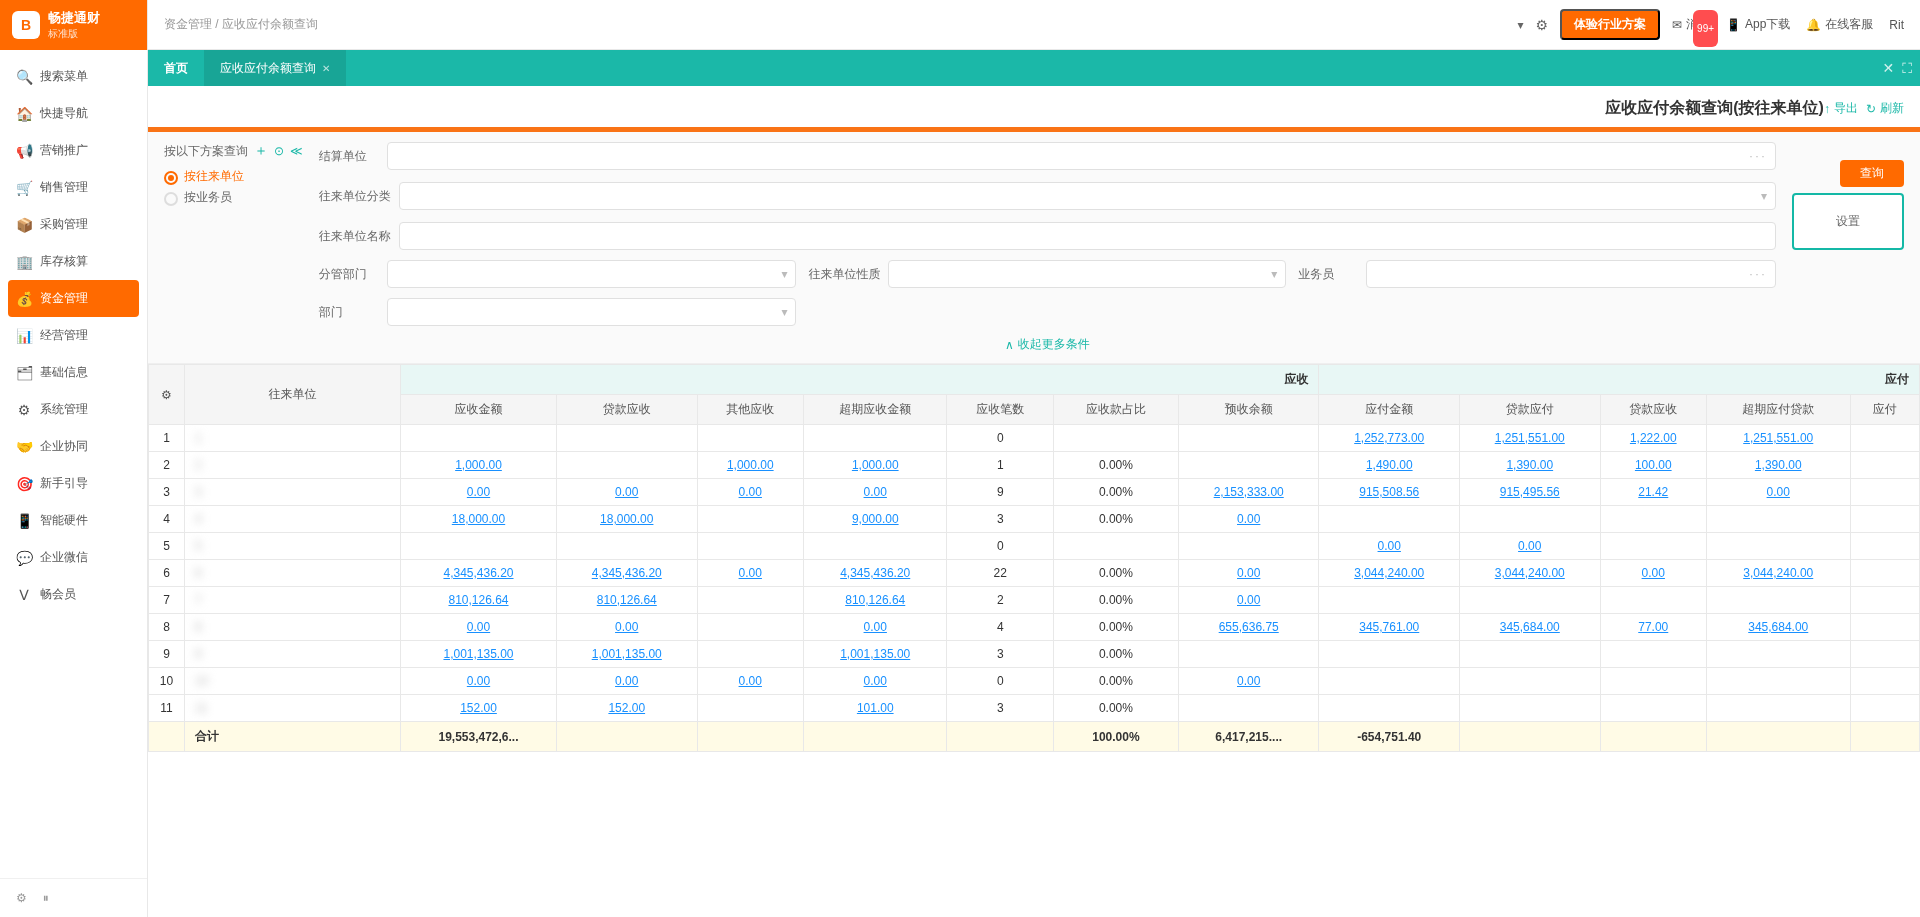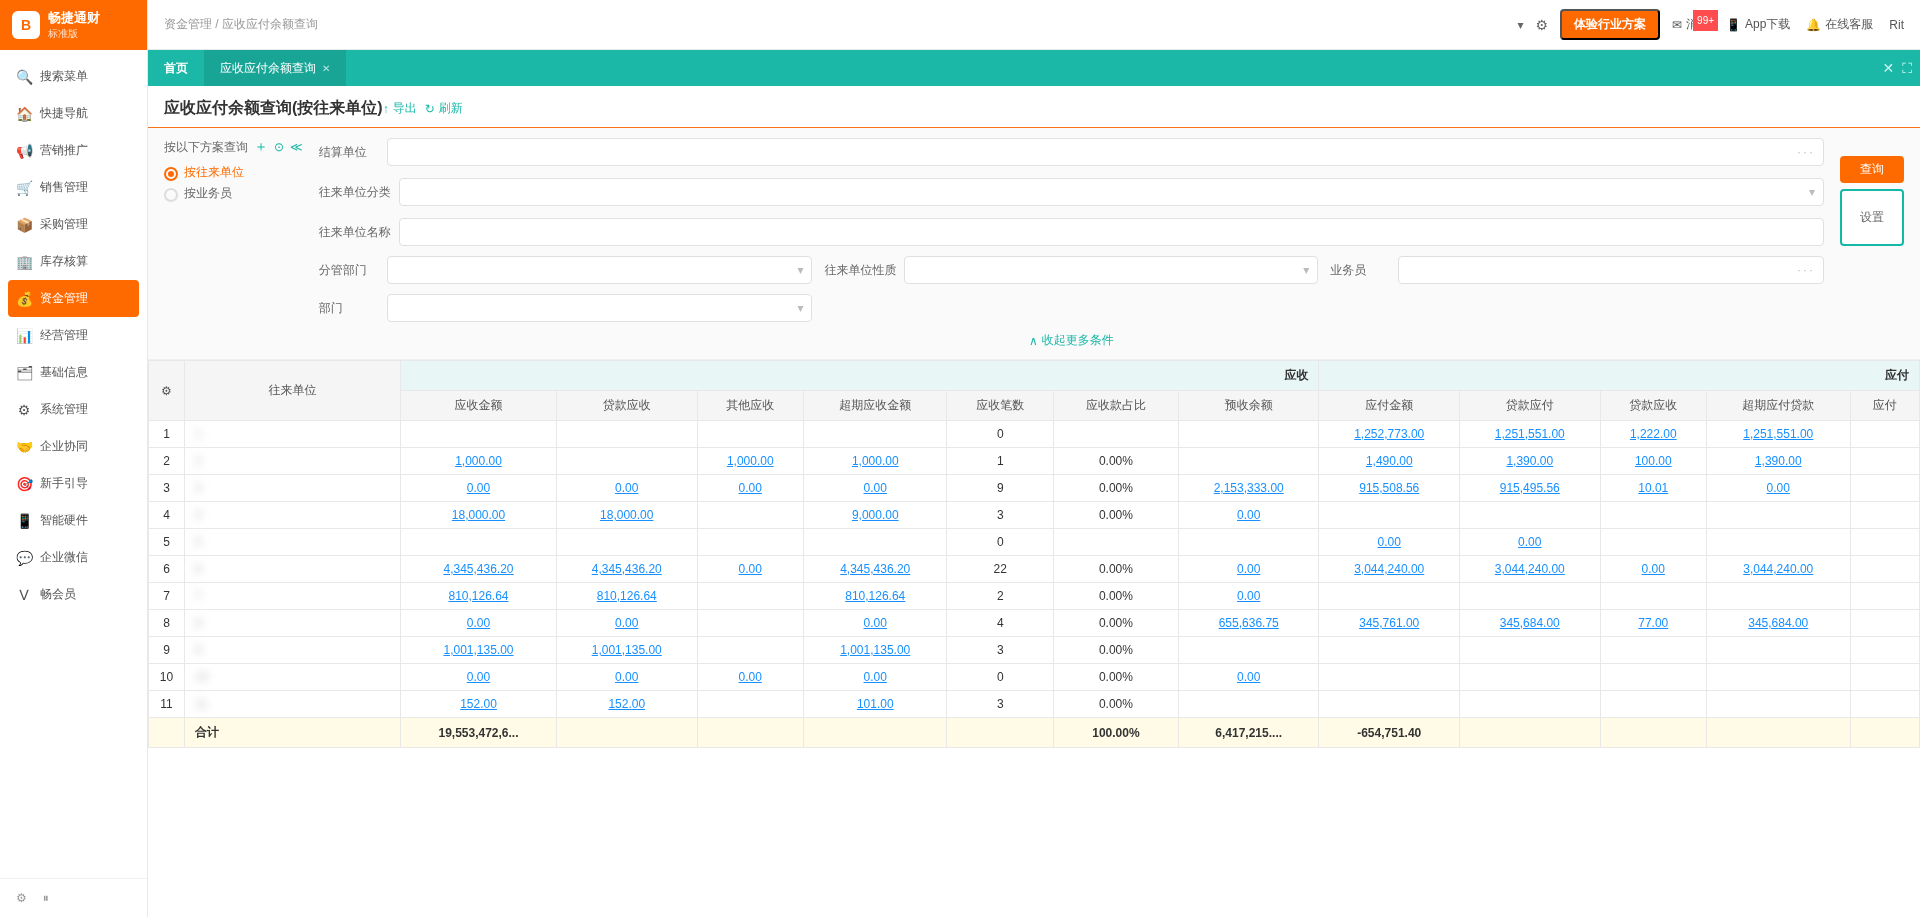--- a/index.html
+++ b/index.html
@@ -34,21 +34,21 @@
     }
     .topbar-breadcrumb { color: #999; font-size: 12px; flex: 1; display: flex; align-items: center; gap: 4px; }
     .topbar-dropdown { color: #666; cursor: pointer; font-size: 12px; }
     .topbar-gear { color: #666; cursor: pointer; font-size: 14px; }
     .topbar-promo {
       background: #ff6a00; color: #fff; border-radius: 4px; padding: 5px 12px;
       font-size: 12px; cursor: pointer; font-weight: bold; text-align: right;
     }
     .topbar-right { display: flex; align-items: center; gap: 16px; }
     .topbar-notice { display: flex; align-items: center; gap: 4px; position: relative; cursor: pointer; color: #555; font-size: 12px; }
-    .topbar-badge { background: #ff4d4f; color: #fff; border-radius: 0; padding: 5px 4px; font-size: 10px; position: absolute; top: -6px; right: -8px; }
+    .topbar-badge { background: #ff4d4f; color: #fff; border-radius: 6px; padding: 13px 4px; font-size: 10px; position: absolute; top: -6px; right: -8px; }
     .topbar-app { display: flex; align-items: center; gap: 4px; cursor: pointer; color: #555; font-size: 12px; }
     .topbar-service { display: flex; align-items: center; gap: 4px; cursor: pointer; color: #555; font-size: 12px; }
     .topbar-user { color: #555; font-size: 12px; cursor: pointer; }
 
     
     .tabbar {
       position: fixed; left: 148px; top: 50px; right: 0; height: 36px; background: #1bb8a8;
       display: flex; align-items: stretch; z-index: 98;
     }
     .tab-item {
@@ -62,31 +62,31 @@
 
     
     .main {
       position: fixed; left: 148px; top: 86px; right: 0; bottom: 0; overflow: hidden;
       background: #f5f5f5;
     }
     .page-container { background: #fff; height: 100%; overflow-y: auto; }
 
     
     .page-header {
-      display: flex; align-items: center; justify-content: flex-start;
-      padding: 12px 16px 8px; border-bottom: 1px solid #f97316;
+      display: flex; align-items: center; justify-content: flex-end;
+      padding: 12px 16px 8px; border-bottom: 5px solid #f97316;
     }
     .page-title { font-size: 16px; font-weight: bold; color: #333; }
     .page-actions { display: flex; gap: 8px; }
     .page-action-btn { display: flex; align-items: center; gap: 4px; color: #1bb8a8; cursor: pointer; font-size: 12px; }
     .query-option { display: flex; align-items: flex-end; gap: 6px; cursor: pointer; }
     .query-radio { width: 14px; height: 14px; border-radius: 50%; border: 2px solid #ddd; display: flex; align-items: center; justify-content: center; }
     .query-radio.active { border-color: #ff6a00; }
     .query-radio.active::after { content: ''; width: 6px; height: 6px; background: #ff6a00; border-radius: 50%; }
-    .btn-query { background: #ff6a00; color: #fff; border: none; border-radius: 4px; padding: 5px 20px; font-size: 12px; cursor: pointer; }
+    .btn-query { background: #ff6a00; color: #fff; border: none; border-radius: 4px; padding: 5px 20px; font-size: 12px; cursor: pointer; margin-left: 48px; }
     .btn-setting { background: #fff; color: #666; border: 2px solid #14b8a6; border-radius: 4px; padding: 18px 14px; font-size: 12px; cursor: pointer; }
 
     
     .table-wrapper { padding: 0; overflow-x: auto; }
     .data-table { width: 100%; border-collapse: collapse; font-size: 12px; }
     .data-table th, .data-table td {
       border: 1px solid #e8e8e8; padding: 6px 10px; white-space: nowrap; text-align: center;
     }
     .data-table th { background: #f5f5f5; color: #555; font-weight: normal; }
     .data-table th.group-header { background: #e8f7f5; color: #333; font-weight: bold; text-align: right; }
@@ -394,21 +394,21 @@
     <td class="name-cell"><span style="filter: blur(4px); user-select:none; color:#bbb;">3</span></td>
     <td class="link">0.00</td>
               <td class="link">0.00</td>
               <td class="link">0.00</td>
               <td class="link">0.00</td>
               <td class="">9</td>
               <td class="">0.00%</td>
               <td class="link">2,153,333.00</td>
               <td class="link">915,508.56</td>
               <td class="link">915,495.56</td>
-              <td class="link">10.01</td>
+              <td class="link">21.42</td>
               <td class="link">0.00</td>
               <td class=""></td>
   </tr>
             <tr>
     <td>4</td>
     <td class="name-cell"><span style="filter: blur(4px); user-select:none; color:#bbb;">4</span></td>
     <td class="link">18,000.00</td>
               <td class="link">18,000.00</td>
               <td class=""></td>
               <td class="link">9,000.00</td>

